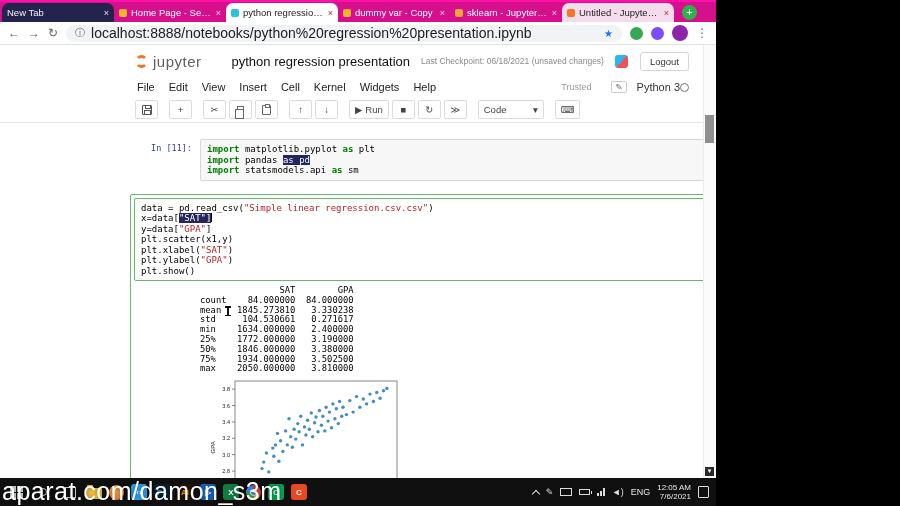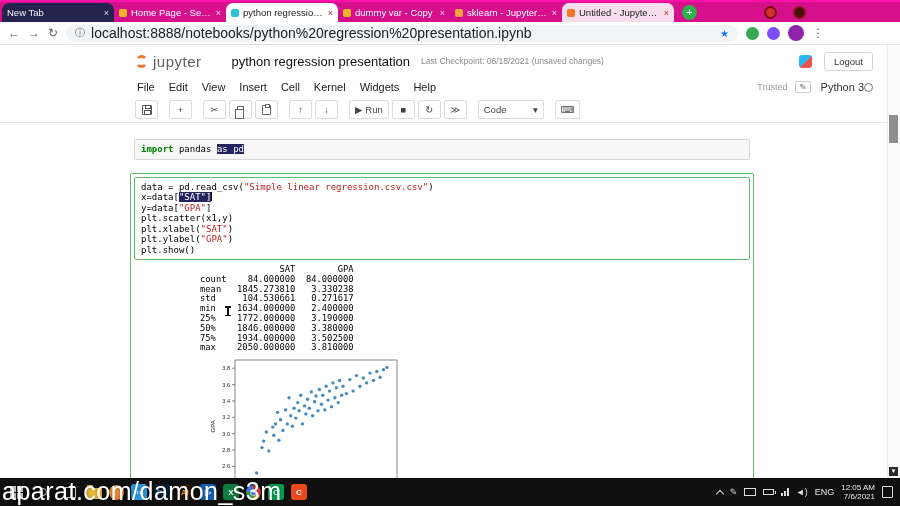--- a/index.html
+++ b/index.html
@@ -1,17 +1,17 @@
 <!DOCTYPE html>
 <html><head>
 <meta charset="utf-8">
 <style>
   *{margin:0;padding:0;box-sizing:border-box}
   html,body{width:900px;height:506px;overflow:hidden;background:#000;font-family:"Liberation Sans",sans-serif}
-  .screen{position:relative;width:900px;height:506px;background:#8b5cf6;overflow:hidden}
+  .screen{position:relative;width:716px;height:506px;background:#8b5cf6;overflow:hidden}
 
   
   .tabstrip{position:absolute;top:0;left:0;right:0;height:22px;background:#d6108c;border-top:2px solid #ff10a6;display:flex;align-items:flex-end;padding-left:2px}
   .tab{height:19px;width:112px;border-radius:7px 7px 0 0;display:flex;align-items:center;gap:4px;padding:0 5px;font-size:9.5px;white-space:nowrap}
   .t-dark{background:#23234e;color:#f0f0f0}
   .t-inactive{background:transparent;color:#fff}
   .t-active{background:#fff;color:#222}
   .t-light{background:#f4dcec;color:#222}
   .tab-label{flex:1;overflow:hidden;text-overflow:ellipsis}
   .favicon{width:8px;height:8px;border-radius:2px;flex:0 0 auto}
@@ -41,21 +41,21 @@
   .jlogo-mark{width:13px;height:13px;border-radius:50%;border:3px solid #f37626;border-left-color:transparent;border-right-color:transparent}
   .jlogo-text{font-size:15px;color:#616161;letter-spacing:.5px}
   .jtitle{margin-left:30px;font-size:13px;color:#111}
   .jcheckpoint{margin-left:11px;font-size:8.5px;color:#8a8a8a}
   .spacer{flex:1}
   .header-badge{width:13px;height:13px;border-radius:3px;background:linear-gradient(135deg,#29b6f6 50%,#ef5350 50%);margin-right:12px}
   .logout-btn{font-size:9.5px;color:#333;border:1px solid #d5d5d5;border-radius:3px;background:#fff;padding:3px 9px}
 
   .jmenubar{display:flex;align-items:center;height:20px;padding:0 14px 0 130px;font-size:11px;color:#222}
   .jmenu-item{padding:0 7px}
-  .trusted{font-size:9px;color:#9a9a9a;margin-right:8px}
+  .trusted{font-size:9px;color:#9a9a9a;margin-right:20px}
   .pencil-btn{border:1px solid #ccc;border-radius:2px;font-size:8.5px;color:#666;padding:0 3px;margin-right:10px}
   .kernel{display:flex;align-items:center;font-size:11px;color:#333}
   .kernel-circle{width:9px;height:9px;border:1px solid #777;border-radius:50%}
 
   .jtoolbar{display:flex;align-items:center;height:26px;padding:0 14px 0 135px;gap:3px;border-bottom:1px solid #e6e6e6}
   .tbtn{height:19px;min-width:23px;border:1px solid #dcdcdc;background:#fff;border-radius:2px;font-size:9.5px;color:#444;display:flex;align-items:center;justify-content:center;gap:3px;padding:0 5px}
   .tgap{width:5px}
   .cell-type-dd{width:66px;justify-content:space-between}
   
   .ic-floppy{width:10px;height:10px;border:1px solid #555;border-radius:1px;position:relative}
@@ -238,22 +238,25 @@
           <span>Code</span>
           <span>▾</span>
         </button>
       <span class="tgap"></span>
       <button class="tbtn">⌨</button>
     </div>
 
     <div class="cells">
         <div class="cell">
           <div class="cell-row">
+            <div class="prompt">In [11]:</div>
             <div class="input-area">
+              <div class="code-line"><span class="tok-kw">import</span><span class="tok-pl"> matplotlib.pyplot </span><span class="tok-kw">as</span><span class="tok-pl"> plt</span></div>
               <div class="code-line"><span class="tok-kw">import</span><span class="tok-pl"> pandas </span><span class="tok-sel">as pd</span></div>
+              <div class="code-line"><span class="tok-kw">import</span><span class="tok-pl"> statsmodels.api </span><span class="tok-kw">as</span><span class="tok-pl"> sm</span></div>
             </div>
           </div>
         </div>
         <div class="cell selected">
           <div class="cell-row">
             <div class="input-area">
               <div class="code-line"><span class="tok-pl">data = pd.read_csv(</span><span class="tok-str">"Simple linear regression.csv.csv"</span><span class="tok-pl">)</span></div>
               <div class="code-line"><span class="tok-pl">x=data[</span><span class="tok-sel">"SAT"]</span><span class="tok-cur"></span></div>
               <div class="code-line"><span class="tok-pl">y=data[</span><span class="tok-str">"GPA"</span><span class="tok-pl">]</span></div>
               <div class="code-line"><span class="tok-pl">plt.scatter(x1,y)</span></div>

